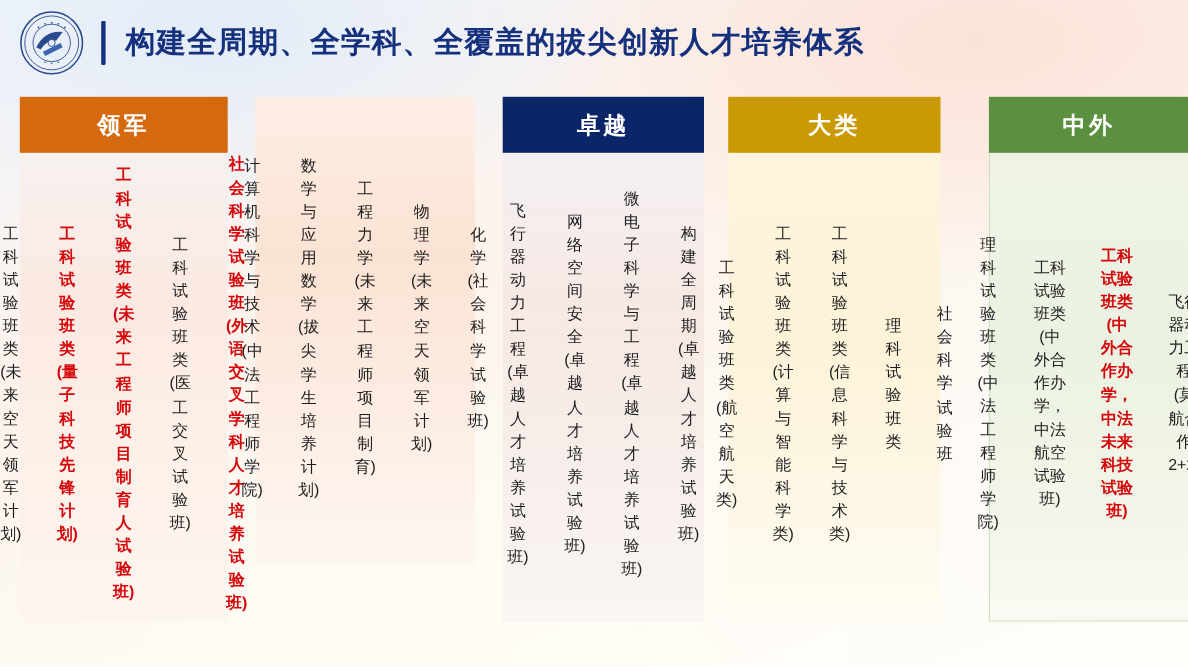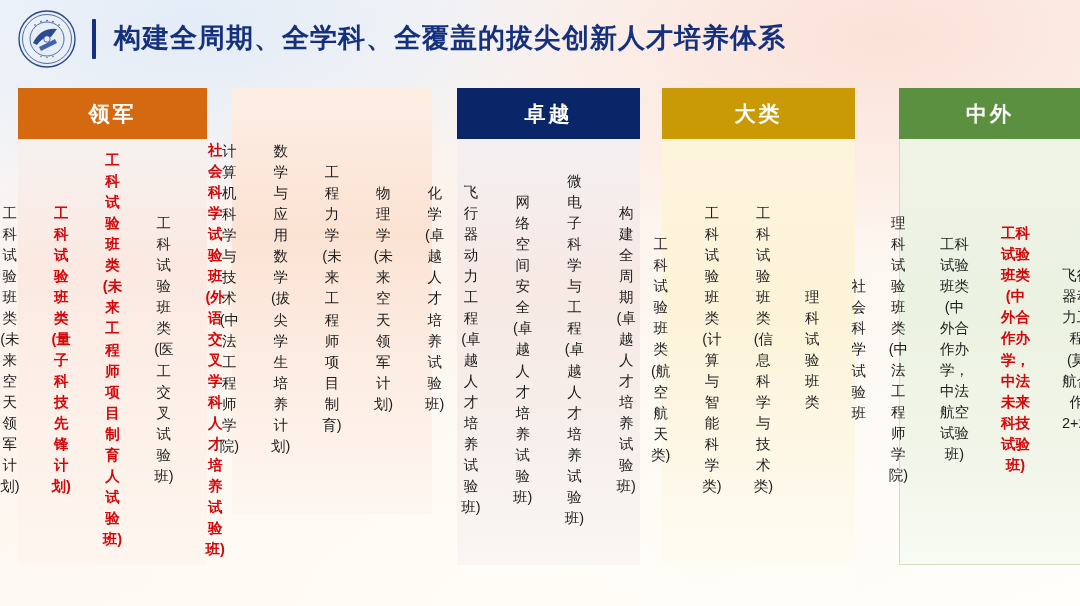--- a/index.html
+++ b/index.html
@@ -140,21 +140,21 @@
       <div class="col-body">
         <div class="entry">计算机科学与技术
 (中法工程师学院)</div>
         <div class="entry">数学与应用数学
 (拔尖学生培养计划)</div>
         <div class="entry">工程力学
 (未来工程师项目制育)</div>
         <div class="entry">物理学
 (未来空天领军计划)</div>
         <div class="entry">化学
-(卓越人才培养试验班)</div>
+(社会科学试验班)</div>
       </div>
     </div>
 
     <div class="col" id="col-3">
       <div class="col-head">卓越</div>
       <div class="col-body">
         <div class="entry">飞行器动力工程
 (卓越人才培养试验班)</div>
         <div class="entry">网络空间安全
 (卓越人才培养试验班)</div>

